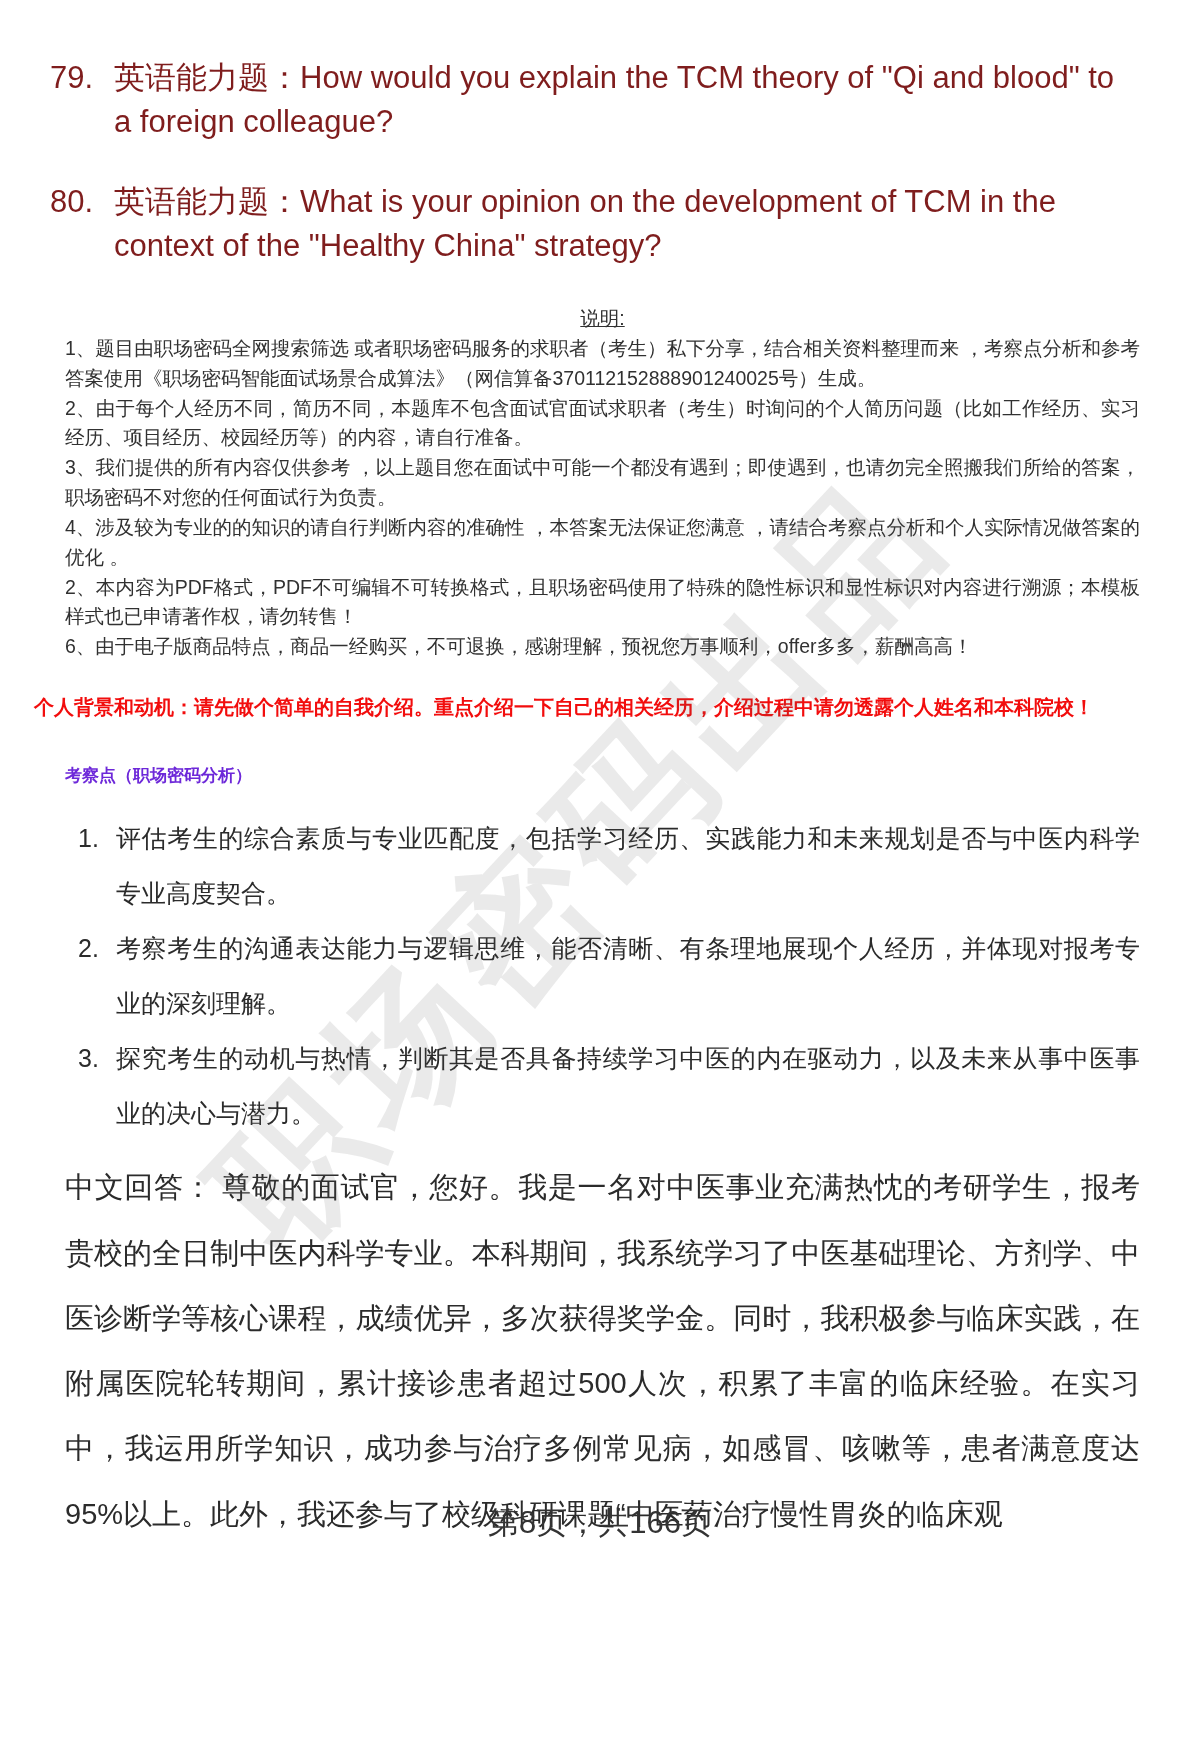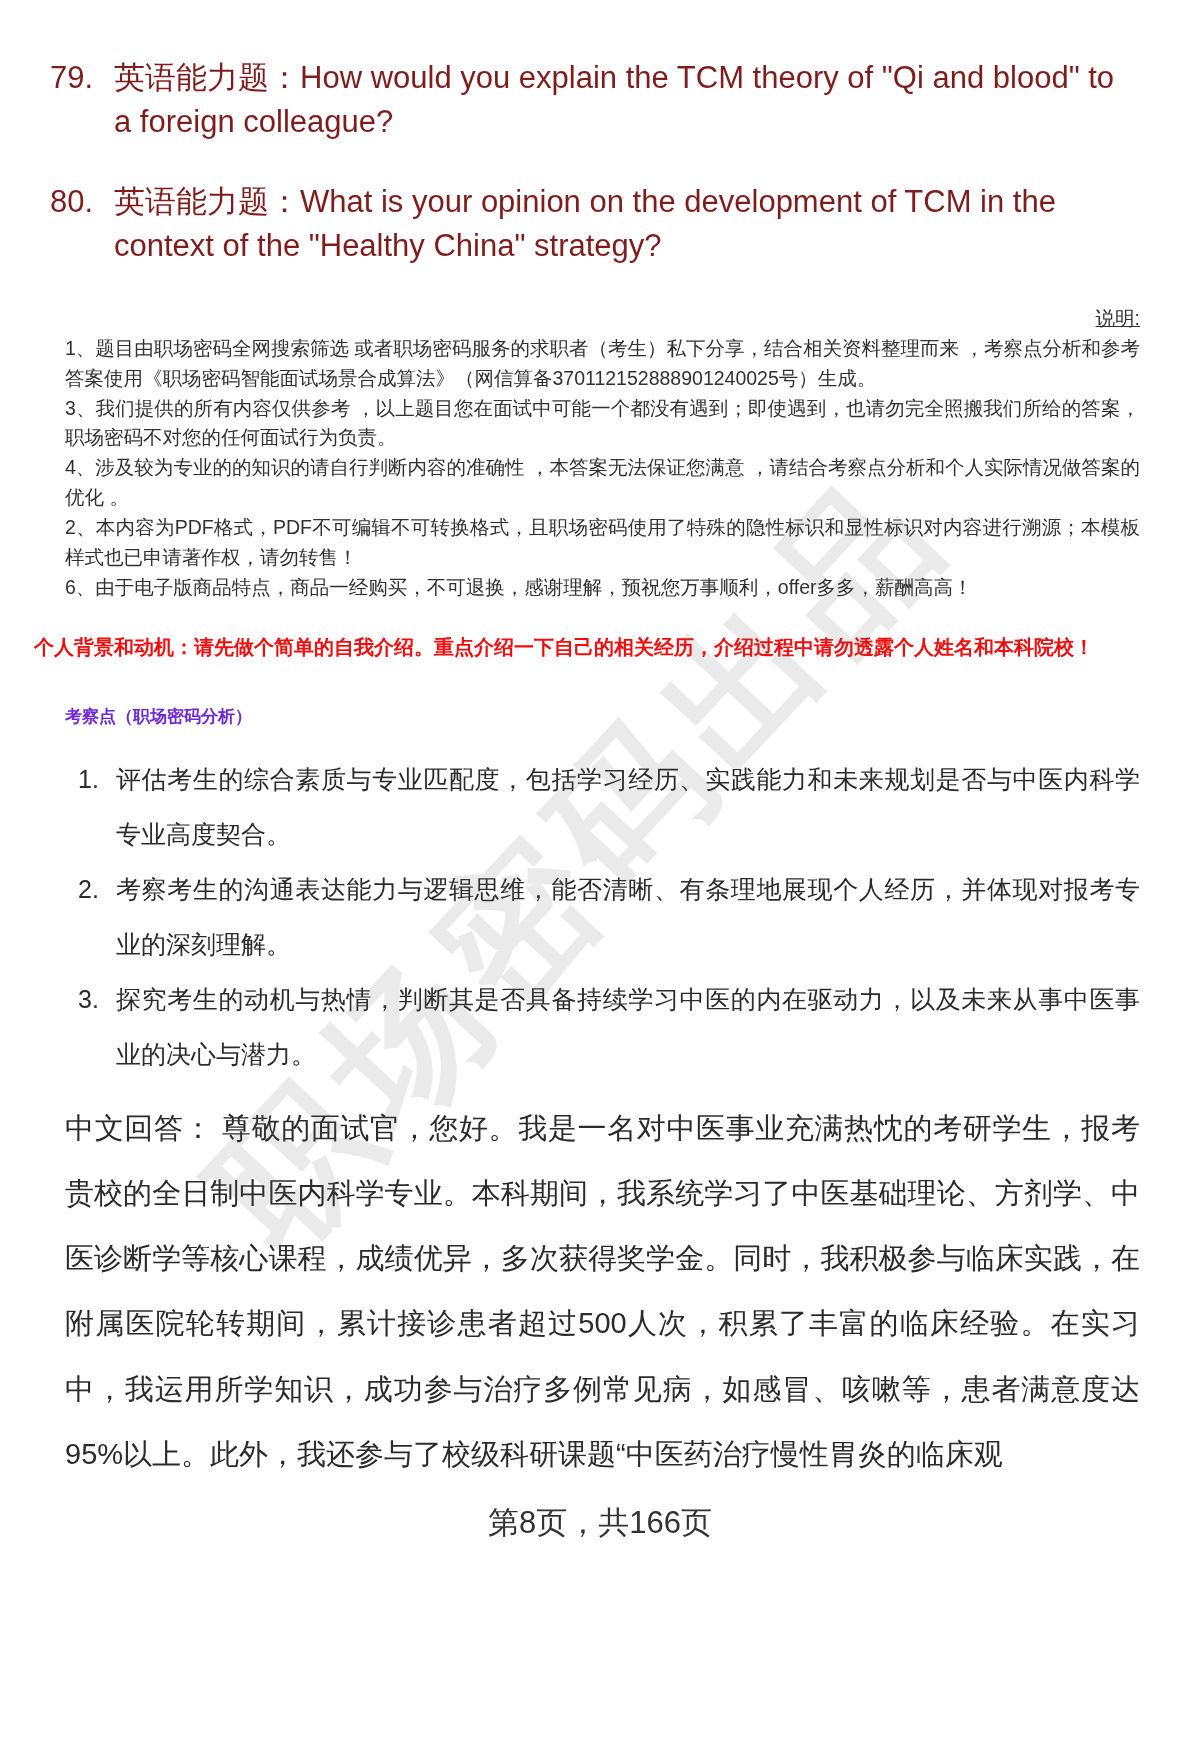--- a/index.html
+++ b/index.html
@@ -20,21 +20,21 @@
   .question { display:flex; font-size:31px; color:#7f1d1d; line-height:1.42; margin-bottom:36px; }
   .qnum { width:64px; flex:none; }
   .qtext { flex:1; padding-right:4px; }
 
   
   .notes {
     margin:14px 60px 0 65px;
     font-size:19.5px; color:#313131; line-height:1.53;
     text-align:justify;
   }
-  .notes .note-title { text-align:right;text-decoration:underline; }
+  .notes .note-title { text-align:center;text-decoration:underline; }
   .note-item { text-align:justify; }
 
   
   .red-prompt {
     margin:30px 60px 0 34px;
     font-size:20px; font-weight:bold; color:#f20d0d;
     line-height:1.52; text-align:justify;
   }
   .red-heading {
     margin:42px 60px 0 65px;
@@ -88,20 +88,21 @@
       </div>
       <div class="question">
         <span class="qnum">80.</span>
         <span class="qtext">英语能力题：What is your opinion on the development of TCM in the context of the "Healthy China" strategy?</span>
       </div>
     </div>
 
     <div class="notes">
       <div class="note-title">说明:</div>
       <div class="note-item">1、题目由职场密码全网搜索筛选 或者职场密码服务的求职者（考生）私下分享，结合相关资料整理而来 ，考察点分析和参考答案使用《职场密码智能面试场景合成算法》（网信算备370112152888901240025号）生成。</div>
+      <div class="note-item">2、由于每个人经历不同，简历不同，本题库不包含面试官面试求职者（考生）时询问的个人简历问题（比如工作经历、实习经历、项目经历、校园经历等）的内容，请自行准备。</div>
       <div class="note-item">3、我们提供的所有内容仅供参考 ，以上题目您在面试中可能一个都没有遇到；即使遇到，也请勿完全照搬我们所给的答案，职场密码不对您的任何面试行为负责。</div>
       <div class="note-item">4、涉及较为专业的的知识的请自行判断内容的准确性 ，本答案无法保证您满意 ，请结合考察点分析和个人实际情况做答案的优化 。</div>
       <div class="note-item">2、本内容为PDF格式，PDF不可编辑不可转换格式，且职场密码使用了特殊的隐性标识和显性标识对内容进行溯源；本模板样式也已申请著作权，请勿转售！</div>
       <div class="note-item">6、由于电子版商品特点，商品一经购买，不可退换，感谢理解，预祝您万事顺利，offer多多，薪酬高高！</div>
     </div>
 
     <p class="red-prompt">个人背景和动机：请先做个简单的自我介绍。重点介绍一下自己的相关经历，介绍过程中请勿透露个人姓名和本科院校！</p>
 
     <p class="red-heading">考察点（职场密码分析）</p>
 

